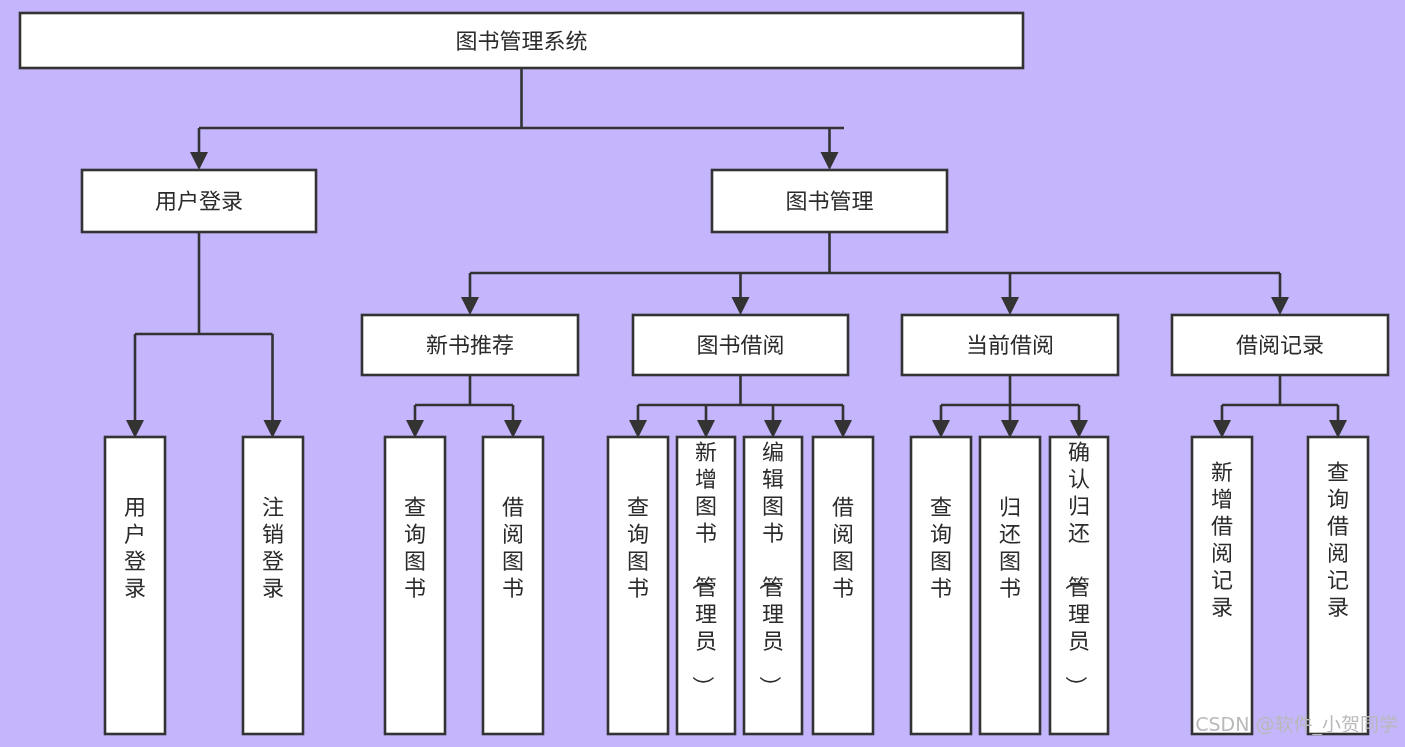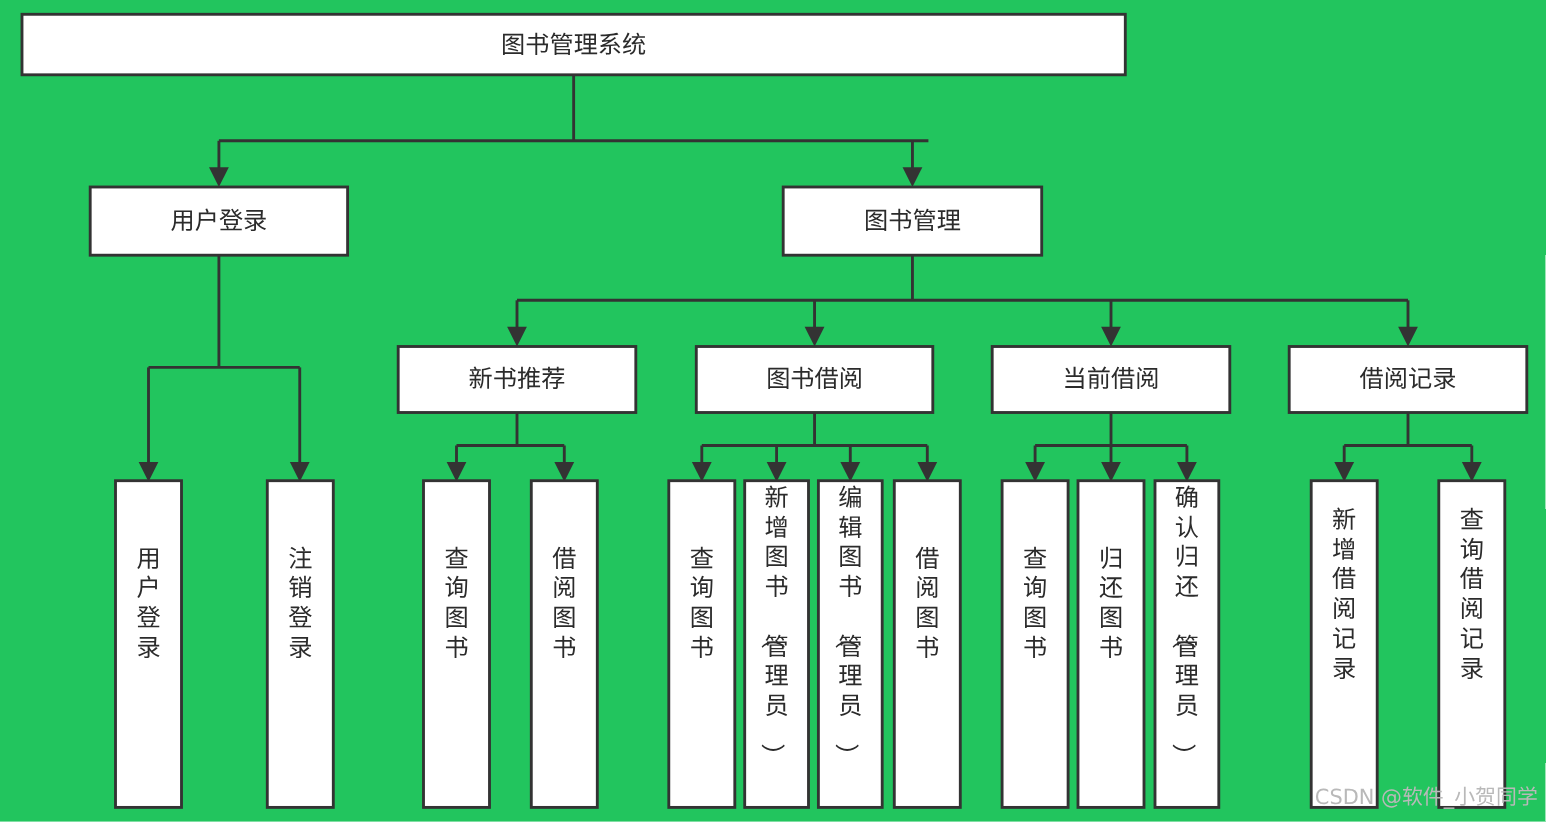--- a/index.html
+++ b/index.html
@@ -11,21 +11,21 @@
   body {
     width: 1405px;
     height: 747px;
     font-family: "DejaVu Sans", "Liberation Sans", sans-serif;
     overflow: hidden;
   }
   #diagram-root {
     position: relative;
     width: 1405px;
     height: 747px;
-    background: #22c55e;
+    background: #c4b5fd;
   }
   svg.diagram-canvas {
     display: block;
     width: 1405px;
     height: 747px;
   }
   .node-box {
     fill: #ffffff;
     stroke: #333333;
     stroke-width: 2.6;

